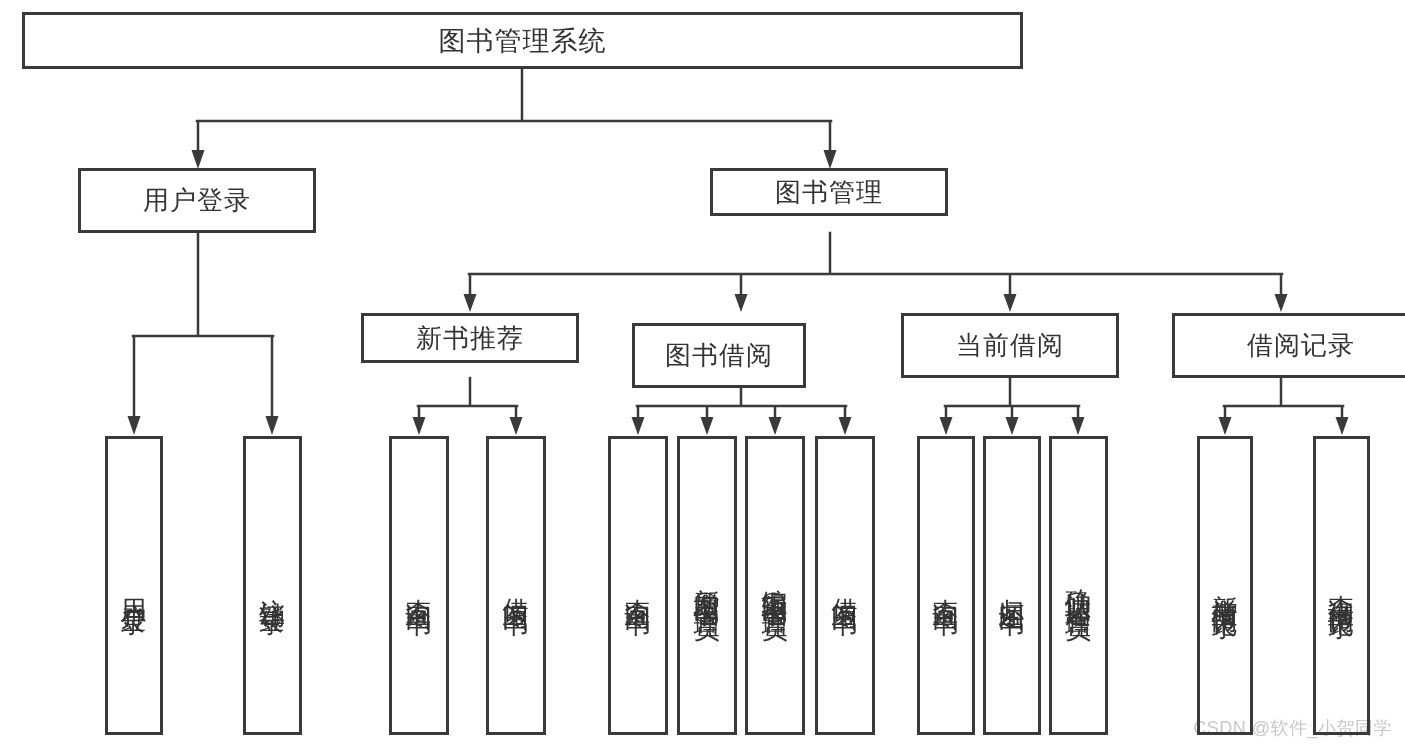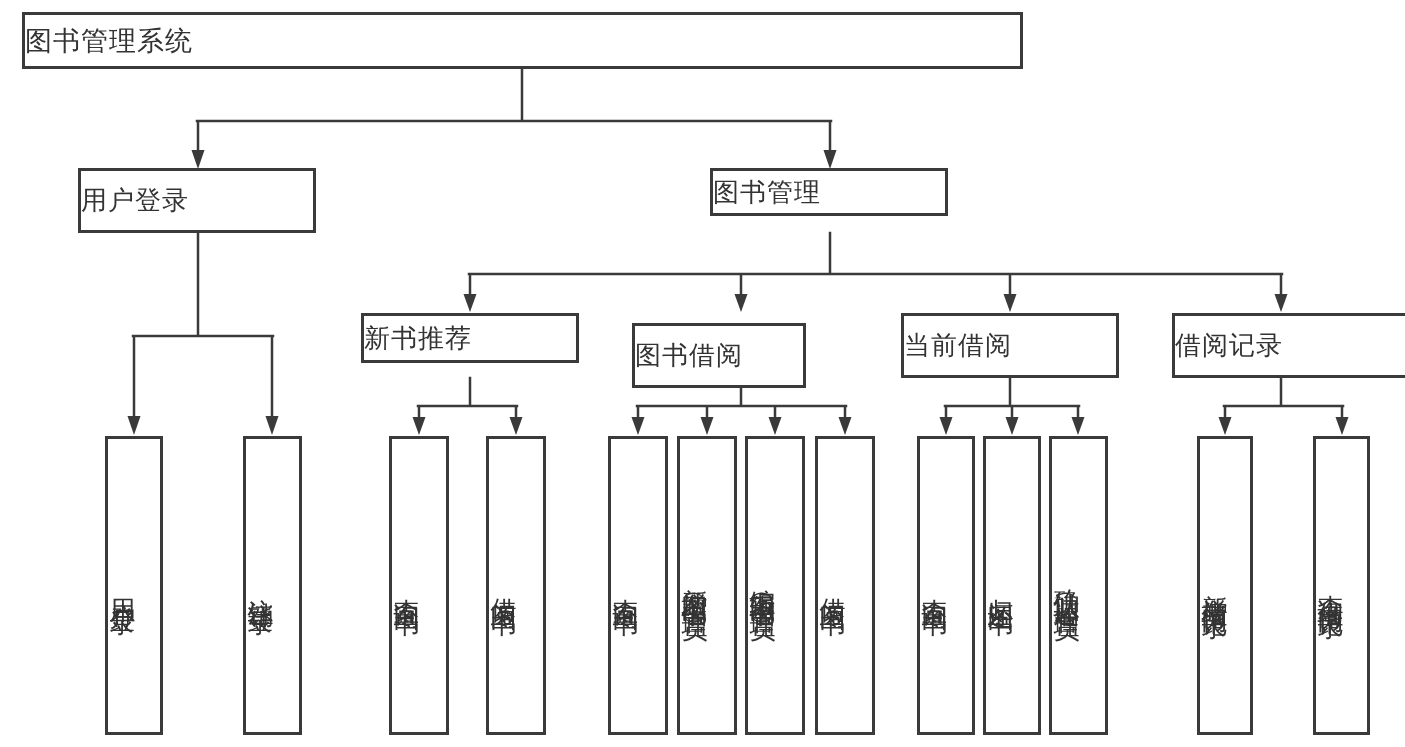--- a/index.html
+++ b/index.html
@@ -18,23 +18,22 @@
     font-family:"Liberation Sans","DejaVu Sans",sans-serif;
   }
   svg.connectors{position:absolute;left:0;top:0;}
   svg.connectors path{stroke:var(--line);stroke-width:2.5;fill:none;stroke-linecap:square;}
   svg.connectors polygon{fill:var(--line);stroke:none;}
   .node{
     position:absolute;
     box-sizing:border-box;
     border:3px solid var(--line);
     background:var(--bg);
-    display:flex;align-items:center;justify-content:flex-start;
+    display:flex;align-items:center;justify-content:center;
     color:var(--text);
-    font-family:Liberation Mono, monospace;
   }
   .hnode{font-size:26px;letter-spacing:1px;white-space:nowrap;}
   .hnode.root{font-size:27px;}
   .vnode span{
     writing-mode:vertical-lr;
     text-orientation:mixed;
     font-size:26px;
     line-height:1;
     letter-spacing:4px;
     white-space:nowrap;
@@ -159,14 +158,15 @@
     <span>确认归还（管理员）</span>
   </div>
 
   <div class="node vnode" style="left:1197px;top:436px;width:56px;height:299px">
     <span>新增借阅记录</span>
   </div>
   <div class="node vnode" style="left:1313px;top:436px;width:57px;height:299px">
     <span>查询借阅记录</span>
   </div>
 
+  <div class="watermark">CSDN @软件_小贺同学</div>
 
 </div>
 
 </body></html>

